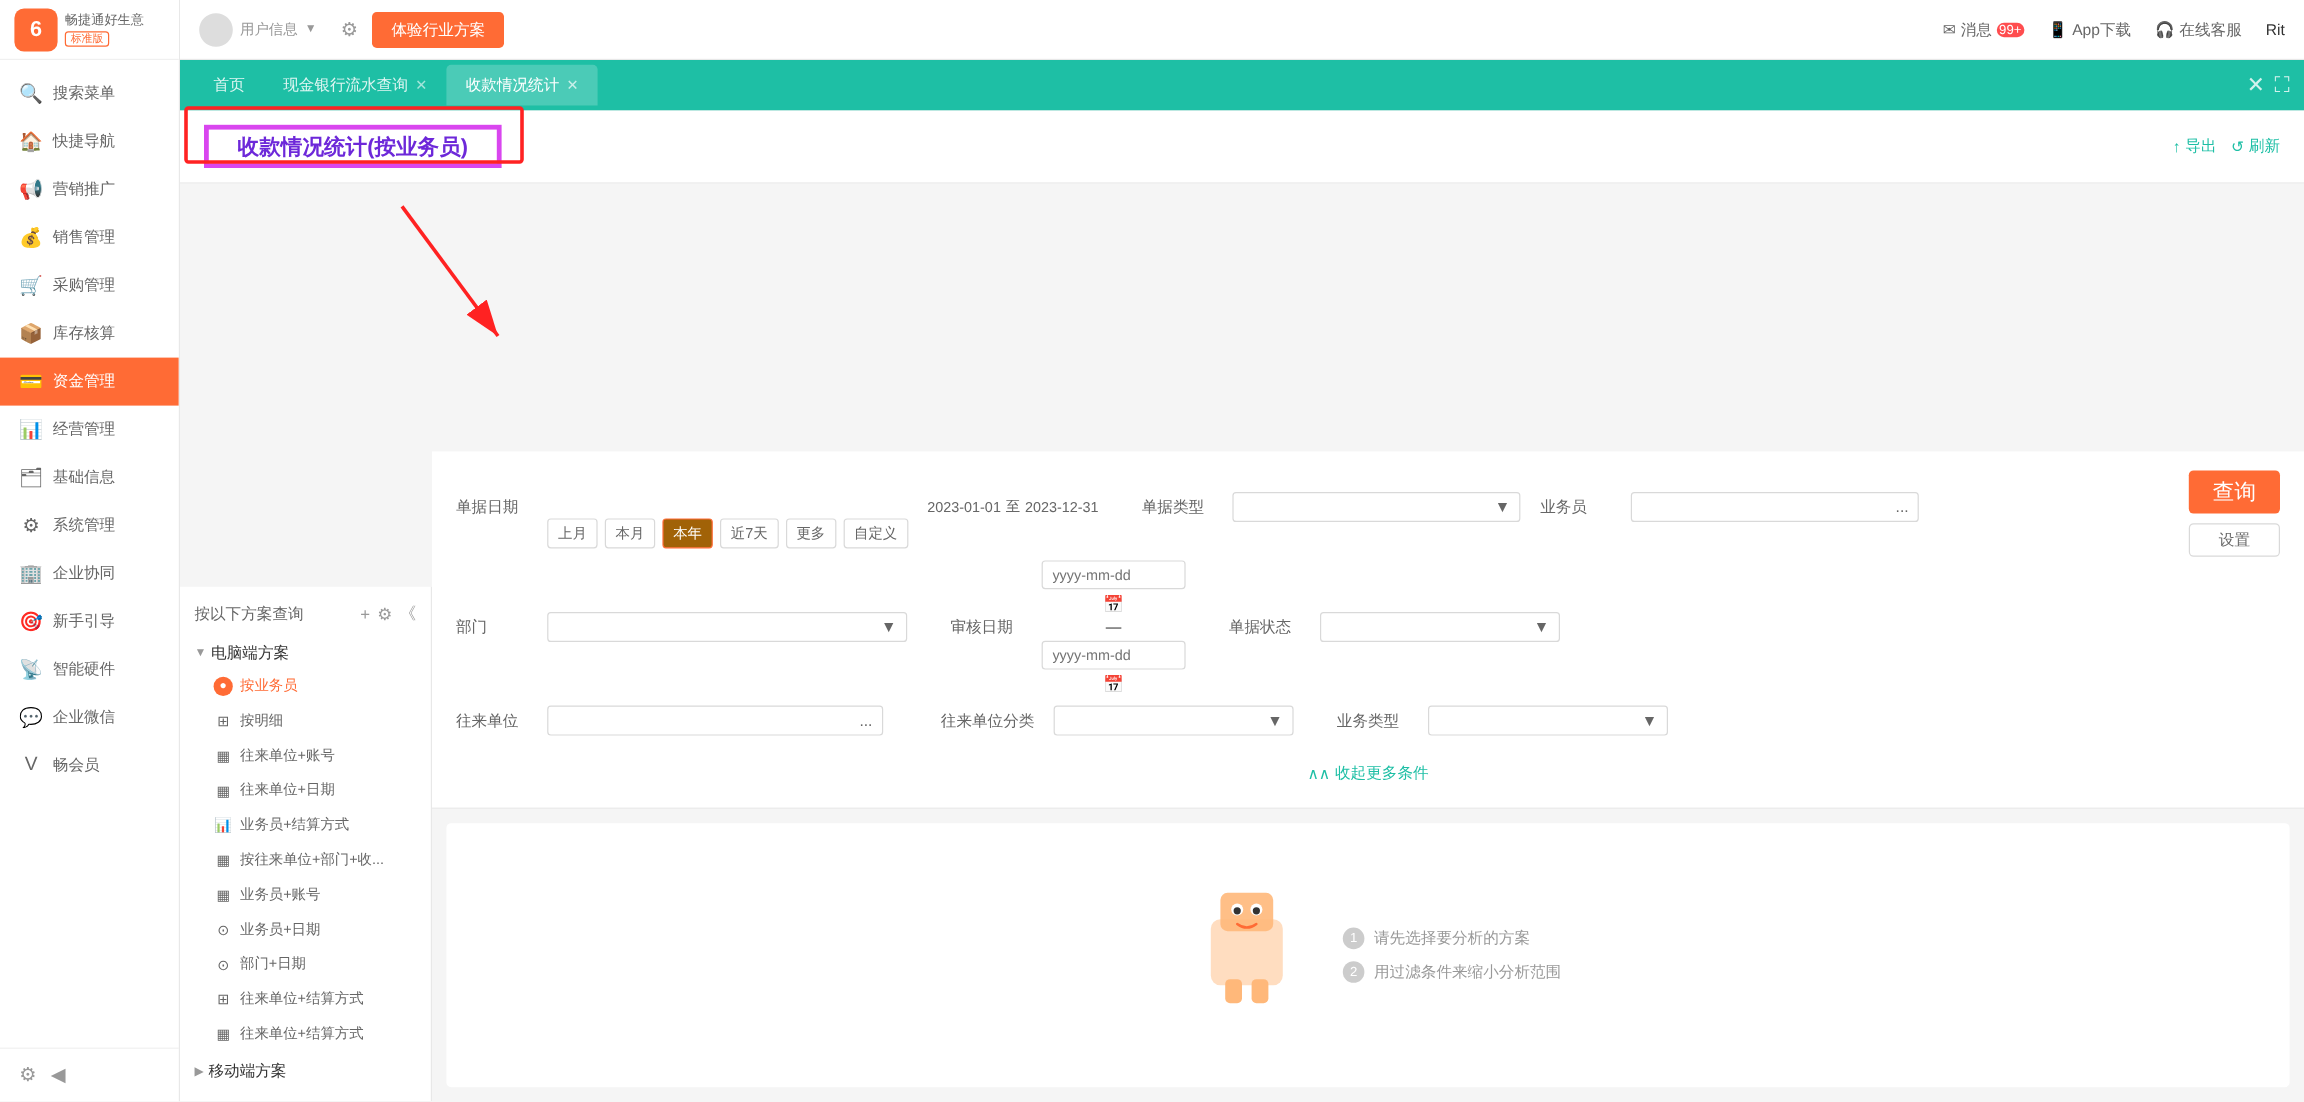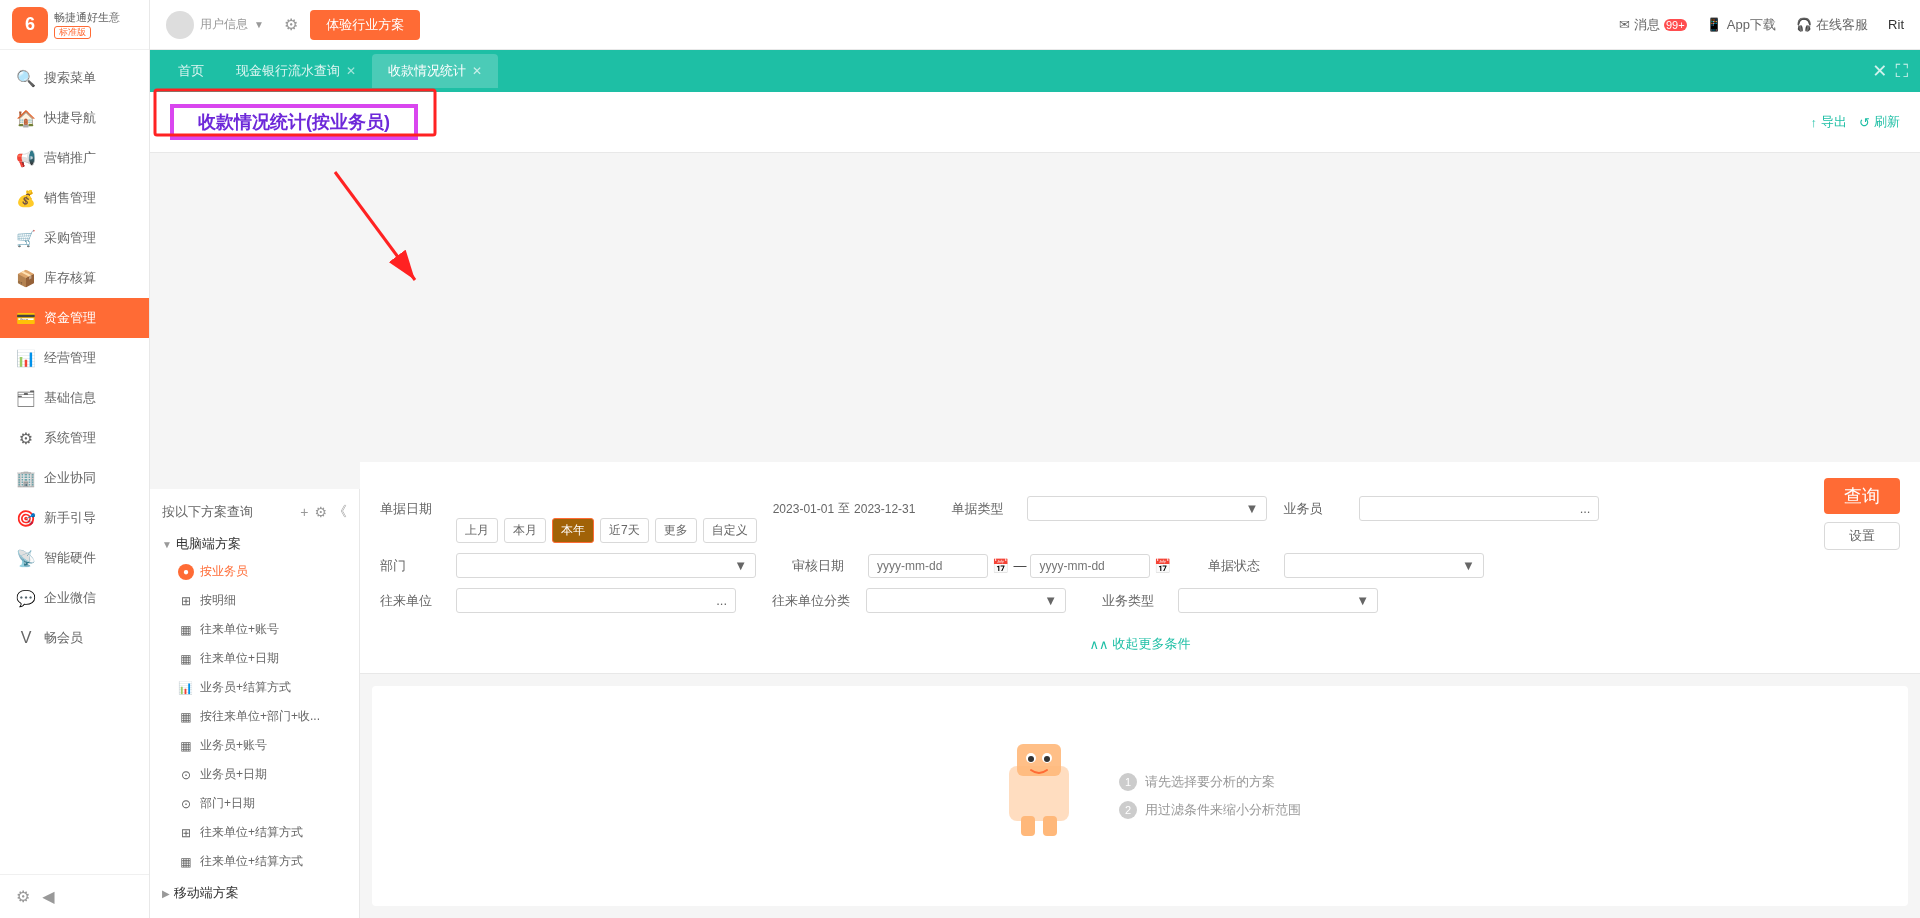--- a/index.html
+++ b/index.html
@@ -59,21 +59,21 @@
     
     .filter-panel { background: #fff; padding: 12px 20px; border-bottom: 1px solid #e8e8e8; }
     .filter-row { display: flex; align-items: center; gap: 16px; margin-bottom: 10px; flex-wrap: nowrap; }
     .filter-label { color: #666; font-size: 13px; white-space: nowrap; min-width: 60px; }
     .filter-date-group { display: flex; align-items: center; gap: 6px; }
     .date-btn { padding: 3px 8px; font-size: 12px; border: 1px solid #d9d9d9; border-radius: 3px; background: #fff; cursor: pointer; color: #666; margin-top: 44px; }
     .date-btn.active { background: #a16207; color: #fff; border-color: #ff6b35; }
     .date-range { display: flex; align-items: center; gap: 4px; color: #666; font-size: 12px; }
     .filter-select { display: flex; align-items: center; border: 1px solid #d9d9d9; border-radius: 3px; padding: 4px 8px; background: #fff; cursor: pointer; color: #666; min-width: 160px; justify-content: space-between; }
     .filter-select-wide { min-width: 240px; }
-    .date-input-group { display: flex; align-items: center; gap: 4px; }
+    .date-input-group { display: flex; align-items: center; gap: 4px; flex-direction: column; }
     .date-input { border: 1px solid #d9d9d9; border-radius: 3px; padding: 4px 8px; background: #fff; color: #ccc; font-size: 12px; width: 120px; }
     .cal-icon { color: #999; font-size: 14px; cursor: pointer; }
     .more-conditions { display: flex; align-items: center; justify-content: center; padding: 8px 0; margin-top: 4px; }
     .collapse-btn { color: #1ebfa5; cursor: pointer; font-size: 13px; display: flex; align-items: center; gap: 4px; }
 
     
     .content-area { display: flex; flex: 1; overflow: hidden; align-items: flex-end; }
     .scheme-panel { width: 210px; background: #fff; border-right: 1px solid #e8e8e8; padding: 8px 0; flex-shrink: 0; overflow-y: auto; }
     .scheme-panel-header { display: flex; align-items: center; padding: 6px 12px; justify-content: space-between; }
     .scheme-header-left { color: #666; font-size: 13px; }
@@ -370,21 +370,21 @@
                     <span></span>
                     <span>▼</span>
                   </div>
                 </div>
                 <div class="filter-row">
                   <span class="filter-label">往来单位</span>
                   <div class="filter-select" style="min-width:280px;">
                     <span></span>
                     <span>...</span>
                   </div>
-                  <span class="filter-label" style="margin-left:20px;">往来单位分类</span>
+                  <span class="filter-label" style="margin-left:32px;">往来单位分类</span>
                   <div class="filter-select" style="min-width:200px;">
                     <span></span>
                     <span>▼</span>
                   </div>
                   <span class="filter-label" style="margin-left:20px;">业务类型</span>
                   <div class="filter-select" style="min-width:200px;">
                     <span></span>
                     <span>▼</span>
                   </div>
                 </div>

